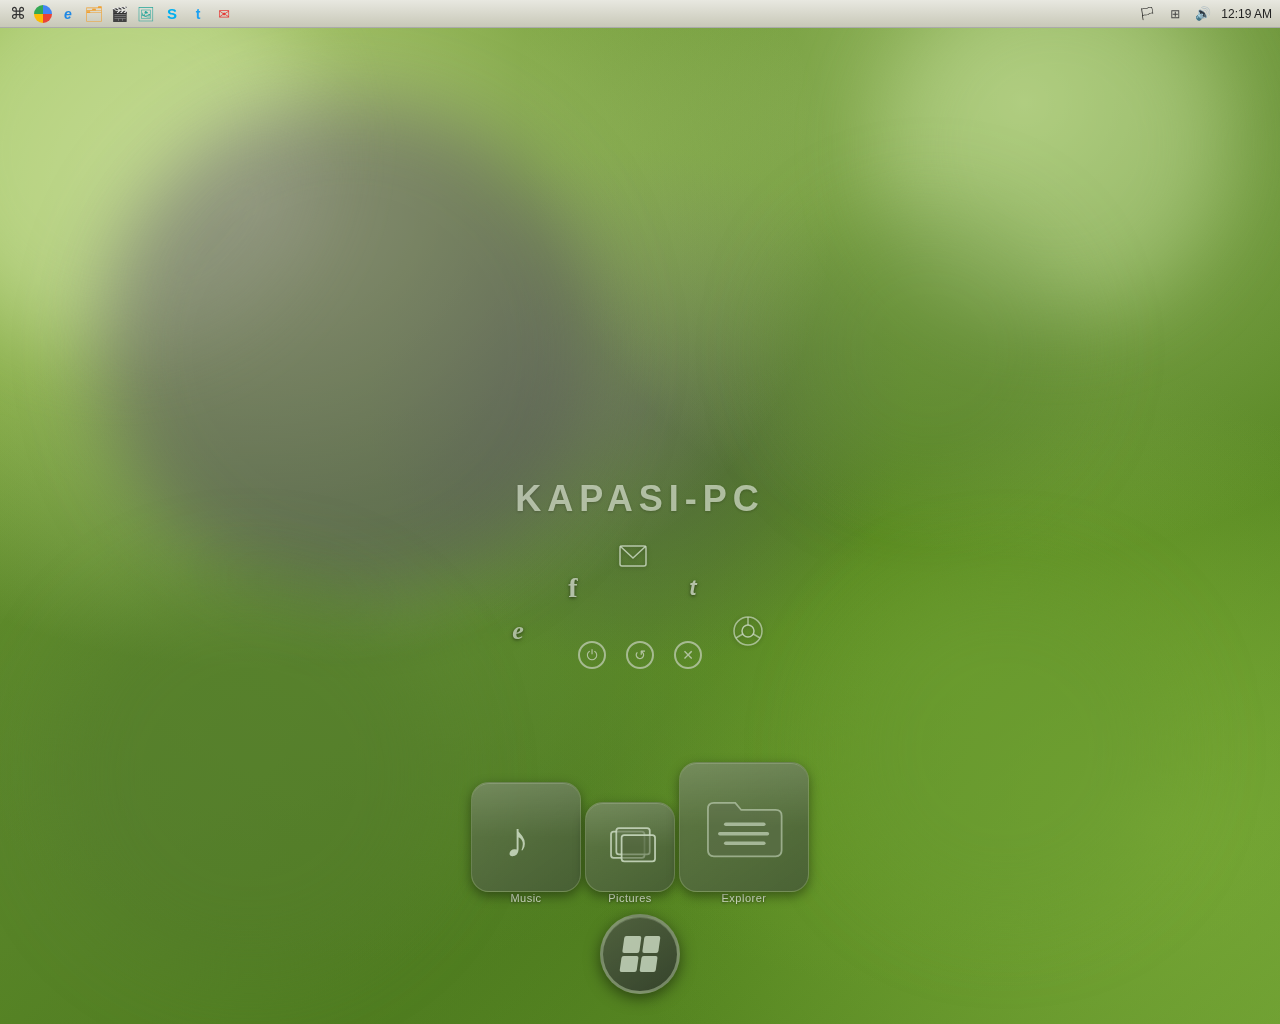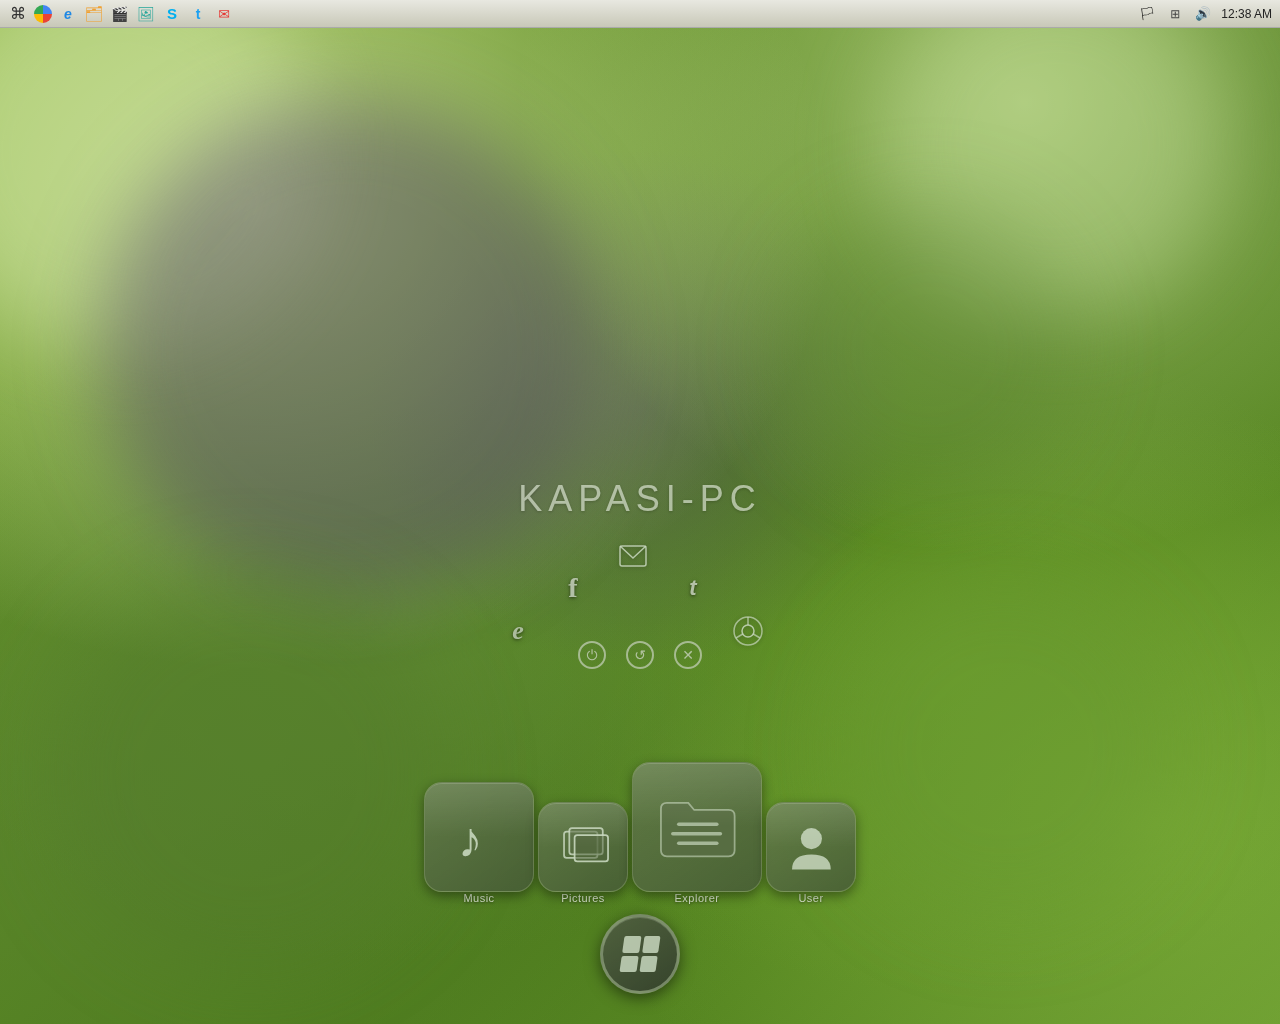--- a/index.html
+++ b/index.html
@@ -98,21 +98,21 @@
     }
 
     
     .pc-name {
       position: absolute;
       top: 450px;
       left: 50%;
       transform: translateX(-50%);
       color: rgba(220,230,210,0.7);
       font-size: 36px;
-      font-weight: 400;
+      font-weight: 700;
       letter-spacing: 6px;
       text-shadow: 0 1px 3px rgba(0,0,0,0.2);
       white-space: nowrap;
     }
 
     
     .social-arc {
       position: absolute;
       top: 500px;
       left: 50%;
@@ -302,21 +302,21 @@
     <div class="taskbar-icon tb-media">🎬</div>
     <div class="taskbar-icon tb-pics">🖼</div>
     <div class="taskbar-icon tb-skype" style="font-size:15px;color:#00aff0;font-weight:bold;">S</div>
     <div class="taskbar-icon tb-twitter" style="color:#1da1f2;font-weight:bold;">t</div>
     <div class="taskbar-icon tb-mail" style="color:#e53935;">✉</div>
   </div>
   <div class="menubar-right">
     <div class="menubar-icon" style="font-size:13px;">🏳</div>
     <div class="menubar-icon" style="font-size:12px;color:#444;">⊞</div>
     <div class="menubar-icon" style="font-size:13px;color:#444;">🔊</div>
-    <div class="time-display">12:38 AM</div>
+    <div class="time-display">12:19 AM</div>
   </div>
 </div>
 
 <div class="desktop">
 
   <div class="pc-name">KAPASI-PC</div>
 
   <div class="social-arc">
 
     <div class="social-icon icon-email" style="font-size:20px;">
@@ -379,29 +379,20 @@
           <path d="M5 15 Q5 10 10 10 L28 10 L33 16 L62 16 Q67 16 67 21 L67 50 Q67 55 62 55 L10 55 Q5 55 5 50 Z" fill="rgba(90,110,70,0.7)" stroke="rgba(200,215,190,0.6)" stroke-width="1.5"></path>
 
           <line x1="20" y1="28" x2="52" y2="28" stroke="rgba(200,215,190,0.7)" stroke-width="3" stroke-linecap="round"></line>
           <line x1="15" y1="36" x2="55" y2="36" stroke="rgba(200,215,190,0.7)" stroke-width="3" stroke-linecap="round"></line>
           <line x1="20" y1="44" x2="52" y2="44" stroke="rgba(200,215,190,0.7)" stroke-width="3" stroke-linecap="round"></line>
         </svg>
       </div>
       <div class="dock-label">Explorer</div>
     </div>
 
-    <div class="dock-item">
-      <div class="dock-icon-wrap size-md">
-        <svg class="svg-icon" viewBox="0 0 60 60" fill="none">
-          <circle cx="30" cy="20" r="12" fill="rgba(200,215,190,0.85)"></circle>
-          <path d="M8 55 Q8 38 30 38 Q52 38 52 55" fill="rgba(200,215,190,0.85)"></path>
-        </svg>
-      </div>
-      <div class="dock-label">User</div>
-    </div>
 
 
 
   </div>
 
   <div class="windows-btn">
     <div class="windows-logo">
       <div class="win-quad"></div>
       <div class="win-quad"></div>
       <div class="win-quad"></div>

